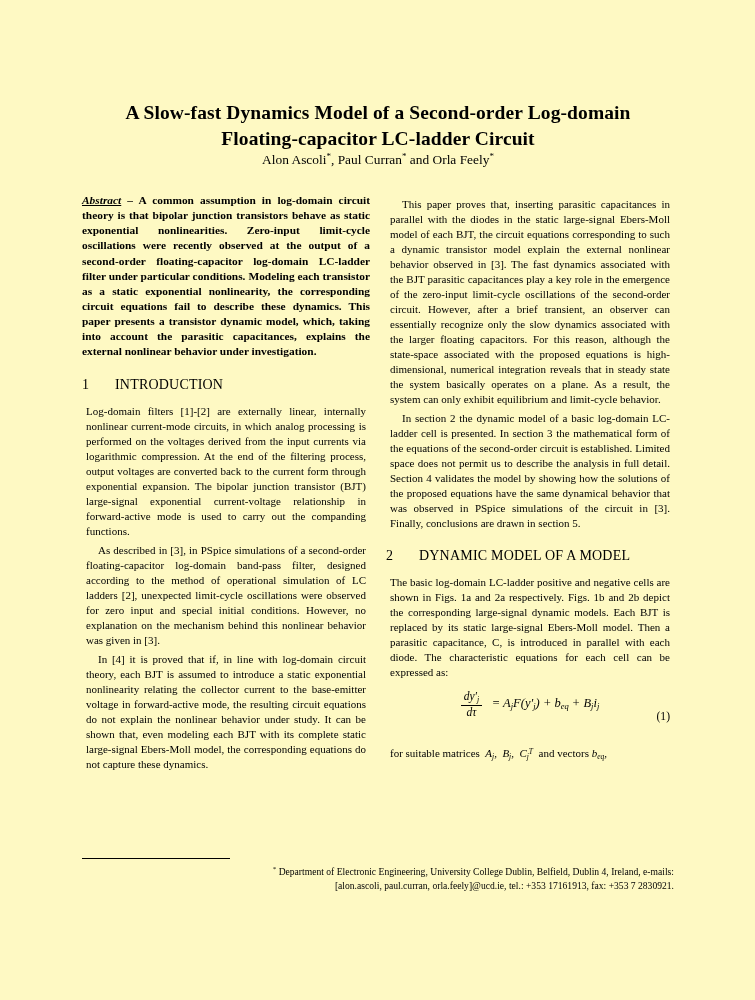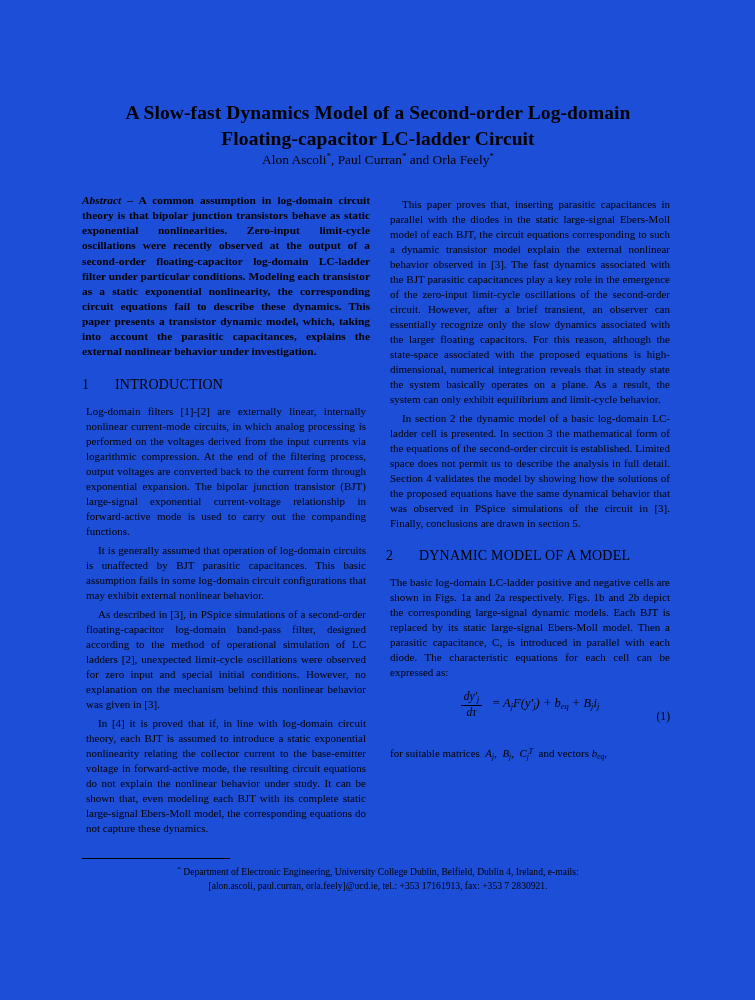--- a/index.html
+++ b/index.html
@@ -8,21 +8,21 @@
     background: #ffffff;
   }
   body {
     font-family: "Liberation Serif", "DejaVu Serif", serif;
     color: #000000;
   }
   #page {
     position: relative;
     width: 755px;
     height: 1000px;
-    background: #1d4ed8;
+    background: #fef9c3;
     overflow: hidden;
     box-sizing: border-box;
   }
   .paper-body {
     position: absolute;
     left: 82px;
     top: 100px;
     width: 592px;
   }
   
@@ -70,20 +70,21 @@
     margin: 0;
     font-size: 11.4px;
     font-weight: bold;
     line-height: 1.33;
     text-align: justify;
     text-indent: 0;
   }
   p.abstract .abstract-word {
     font-weight: bold;
     font-style: italic;
+    text-decoration: underline;
   }
   h2.section {
     font-size: 14px;
     font-weight: normal;
     margin: 17px 0 11px 0;
     text-indent: 0;
     letter-spacing: 0.2px;
   }
   h2.section .num {
     display: inline-block;
@@ -156,21 +157,21 @@
   }
   .footnote-rule {
     width: 148px;
     height: 0;
     border-top: 1px solid #000;
     margin-bottom: 6px;
   }
   .footnote-text {
     font-size: 9.6px;
     line-height: 1.45;
-    text-align: center;
+    text-align: right;
   }
   .footnote-text sup {
     font-size: 7px;
     vertical-align: super;
     line-height: 0;
   }
 </style>
 </head>
 <body>
 
@@ -189,21 +190,20 @@
 
     <div class="columns">
 
       <div class="col">
 
         <p class="abstract"><span class="abstract-word">Abstract</span><span> – </span><span>A common assumption in log-domain circuit theory is that bipolar junction transistors behave as static exponential nonlinearities. Zero-input limit-cycle oscillations were recently observed at the output of a second-order floating-capacitor log-domain LC-ladder filter under particular conditions. Modeling each transistor as a static exponential nonlinearity, the corresponding circuit equations fail to describe these dynamics. This paper presents a transistor dynamic model, which, taking into account the parasitic capacitances, explains the external nonlinear behavior under investigation.</span></p>
 
         <h2 class="section"><span class="num">1</span><span>INTRODUCTION</span></h2>
 
         <p class="body noindent">Log-domain filters [1]-[2] are externally linear, internally nonlinear current-mode circuits, in which analog processing is performed on the voltages derived from the input currents via logarithmic compression. At the end of the filtering process, output voltages are converted back to the current form through exponential expansion. The bipolar junction transistor (BJT) large-signal exponential current-voltage relationship in forward-active mode is used to carry out the companding functions.</p>
-        <p class="body">It is generally assumed that operation of log-domain circuits is unaffected by BJT parasitic capacitances. This basic assumption fails in some log-domain circuit configurations that may exhibit external nonlinear behavior.</p>
         <p class="body">As described in [3], in PSpice simulations of a second-order floating-capacitor log-domain band-pass filter, designed according to the method of operational simulation of LC ladders [2], unexpected limit-cycle oscillations were observed for zero input and special initial conditions. However, no explanation on the mechanism behind this nonlinear behavior was given in [3].</p>
         <p class="body">In [4] it is proved that if, in line with log-domain circuit theory, each BJT is assumed to introduce a static exponential nonlinearity relating the collector current to the base-emitter voltage in forward-active mode, the resulting circuit equations do not explain the nonlinear behavior under study. It can be shown that, even modeling each BJT with its complete static large-signal Ebers-Moll model, the corresponding equations do not capture these dynamics.</p>
 
       </div>
 
       <div class="col">
 
         <p class="body">This paper proves that, inserting parasitic capacitances in parallel with the diodes in the static large-signal Ebers-Moll model of each BJT, the circuit equations corresponding to such a dynamic transistor model explain the external nonlinear behavior observed in [3]. The fast dynamics associated with the BJT parasitic capacitances play a key role in the emergence of the zero-input limit-cycle oscillations of the second-order circuit. However, after a brief transient, an observer can essentially recognize only the slow dynamics associated with the larger floating capacitors. For this reason, although the state-space associated with the proposed equations is high-dimensional, numerical integration reveals that in steady state the system basically operates on a plane. As a result, the system can only exhibit equilibrium and limit-cycle behavior.</p>
         <p class="body">In section 2 the dynamic model of a basic log-domain LC-ladder cell is presented. In section 3 the mathematical form of the equations of the second-order circuit is established. Limited space does not permit us to describe the analysis in full detail. Section 4 validates the model by showing how the solutions of the proposed equations have the same dynamical behavior that was observed in PSpice simulations of the circuit in [3]. Finally, conclusions are drawn in section 5.</p>
 

